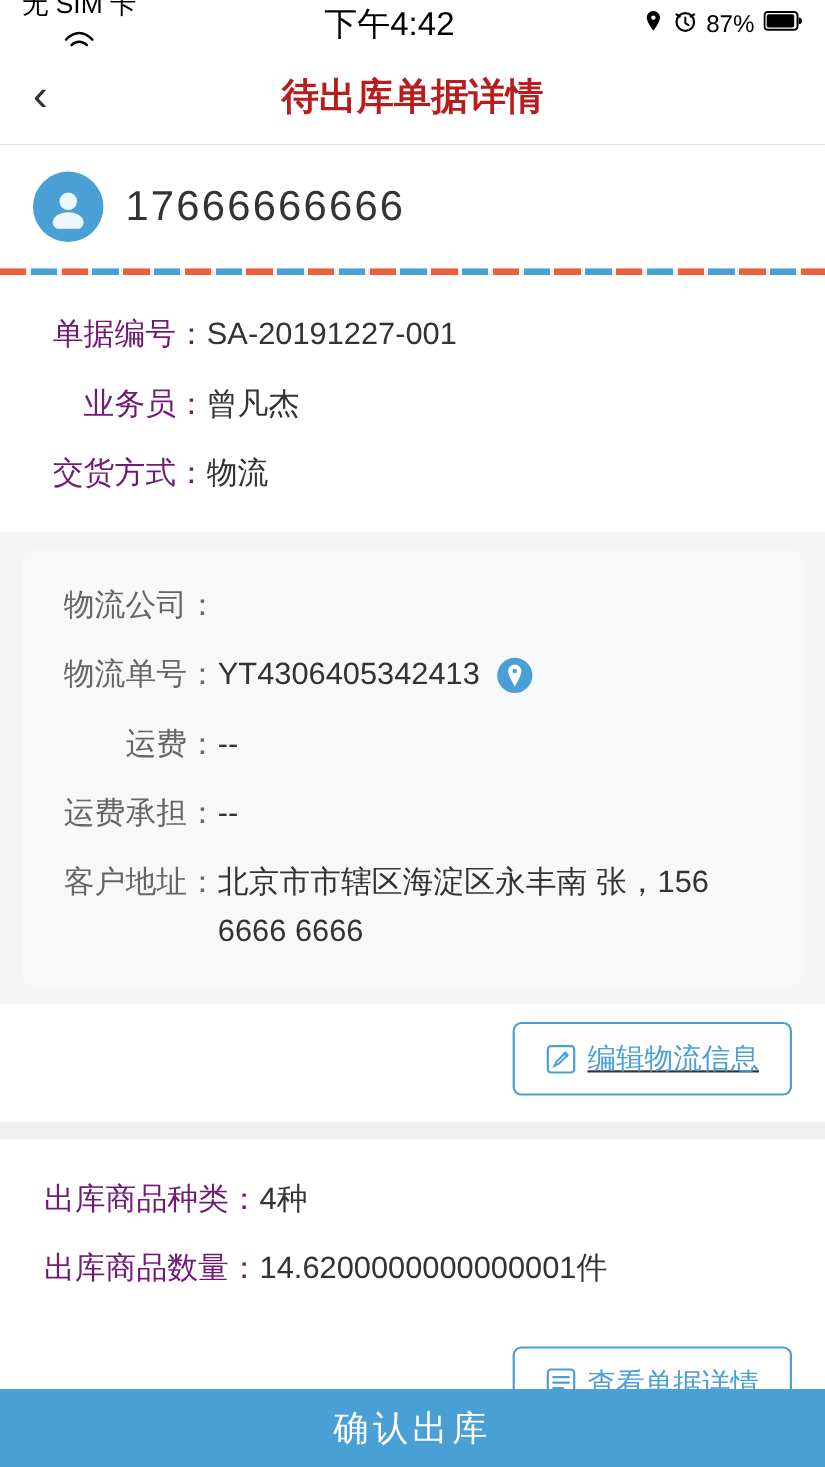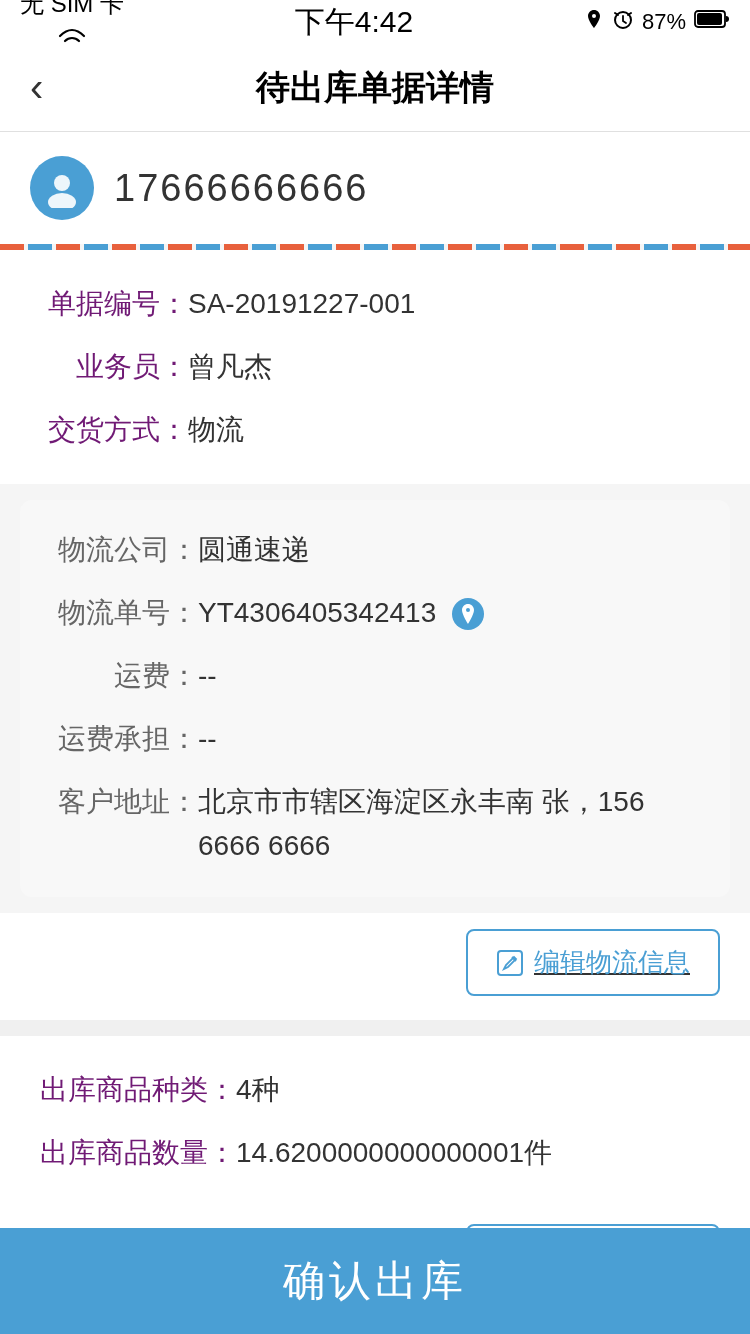--- a/index.html
+++ b/index.html
@@ -43,21 +43,21 @@
     .nav-back {
       position: absolute;
       left: 30px;
       font-size: 40px;
       color: #333;
       cursor: pointer;
     }
     .nav-title {
       font-size: 34px;
       font-weight: 600;
-      color: #000000;
+      color: #b91c1c;
     }
 
     
     .user-header {
       background: #fff;
       display: flex;
       align-items: center;
       padding: 24px 30px;
       gap: 20px;
       border-bottom: none;
@@ -229,25 +229,25 @@
     .confirm-btn-area {
       width: 750px;
       background: #4a9fd4;
       padding: 0;
       position: fixed;
       bottom: 0;
       left: 0;
     }
     .confirm-btn {
       width: 750px;
-      height: 106px;
+      height: 71px;
       background: #4a9fd4;
       border: none;
       color: #fff;
-      font-size: 42px;
+      font-size: 32px;
       font-weight: 500;
       letter-spacing: 4px;
       cursor: pointer;
       display: flex;
       align-items: center;
       justify-content: center;
     }
 
     .page-wrapper {
       display: flex;
@@ -326,21 +326,20 @@
     </div>
     <div class="info-row">
       <span class="info-label">交货方式：</span>
       <span class="info-value">物流</span>
     </div>
   </div>
 
   <div class="logistics-box">
     <div class="logistics-row">
       <span class="logistics-label">物流公司：</span>
-      <span class="logistics-value">圆通速递</span>
     </div>
     <div class="logistics-row">
       <span class="logistics-label">物流单号：</span>
       <div class="tracking-row">
         <span class="tracking-number">YT4306405342413</span>
         <div class="location-icon">
           <svg width="36" height="36" viewBox="0 0 36 36" fill="none">
             <circle cx="18" cy="18" r="16" fill="#4a9fd4"></circle>
             <path d="M18 8C14.686 8 12 10.686 12 14c0 4.5 6 14 6 14s6-9.5 6-14c0-3.314-2.686-6-6-6zm0 8a2 2 0 1 1 0-4 2 2 0 0 1 0 4z" fill="#fff"></path>
           </svg>

